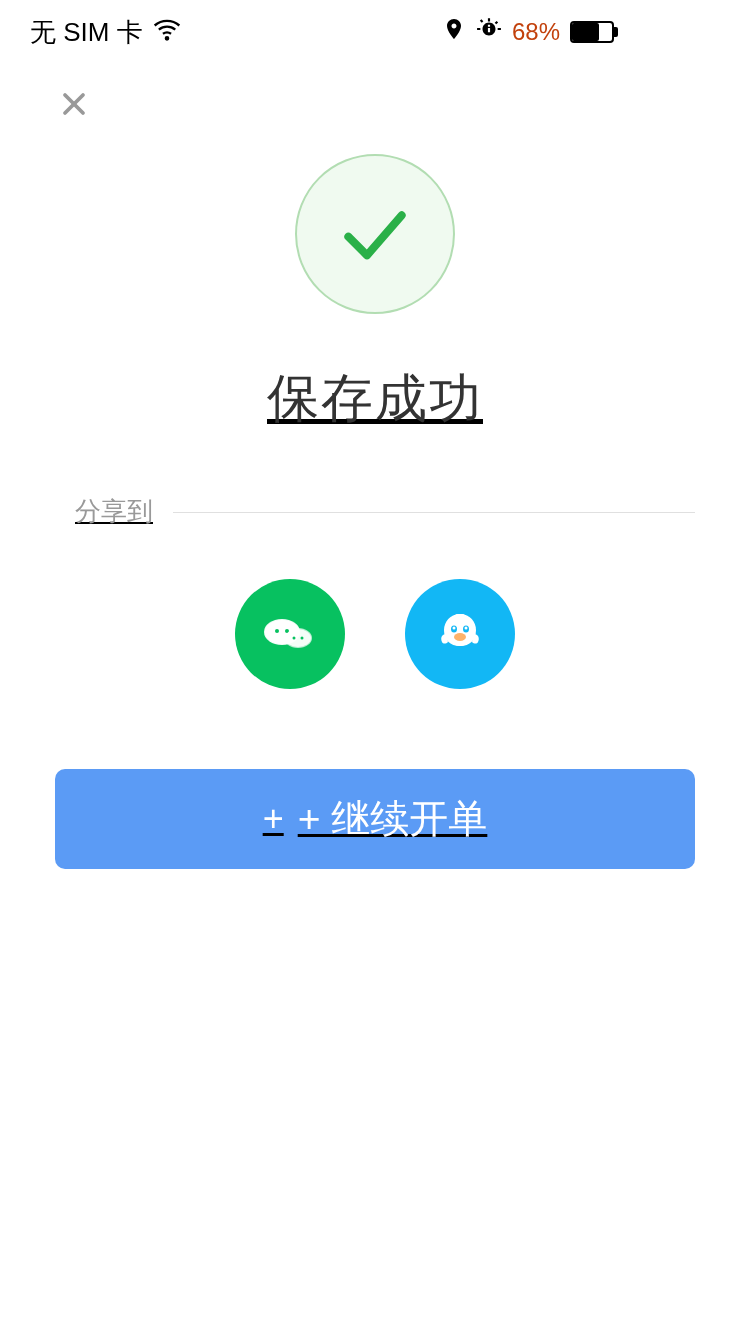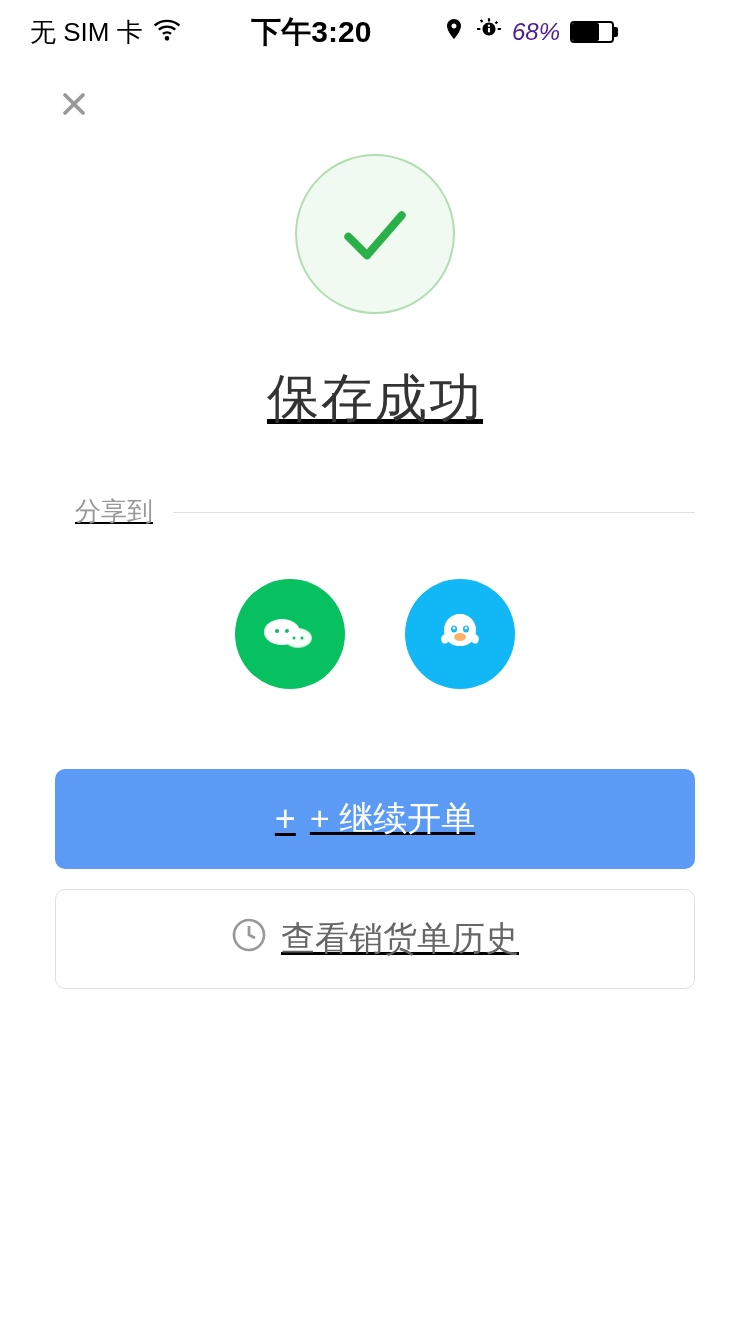--- a/index.html
+++ b/index.html
@@ -42,22 +42,21 @@
       font-size: 30px;
       font-weight: 600;
       color: #000;
     }
 
     .status-right {
       display: flex;
       align-items: center;
       gap: 10px;
       font-size: 24px;
-      color: #4c1d95;
-      font-style: italic;
+      color: #c2410c;
     }
 
     .battery-icon {
       width: 44px;
       height: 22px;
       border: 2px solid #000;
       border-radius: 4px;
       position: relative;
       display: inline-block;
     }
@@ -234,21 +233,20 @@
     <span>无 SIM 卡</span>
     <span>
       <svg viewBox="0 0 24 24" width="28" height="28" fill="none" stroke="#000" stroke-width="2">
         <path d="M5 12.55a11 11 0 0 1 14.08 0"></path>
         <path d="M1.42 9a16 16 0 0 1 21.16 0"></path>
         <path d="M8.53 16.11a6 6 0 0 1 6.95 0"></path>
         <circle cx="12" cy="20" r="1" fill="#000"></circle>
       </svg>
     </span>
   </div>
-  <div class="status-center">下午3:20</div>
   <div class="status-right">
     <span>
       <svg viewBox="0 0 24 24" width="24" height="24" fill="#000">
         <path d="M12 2C8.13 2 5 5.13 5 9c0 5.25 7 13 7 13s7-7.75 7-13c0-3.87-3.13-7-7-7zm0 9.5c-1.38 0-2.5-1.12-2.5-2.5s1.12-2.5 2.5-2.5 2.5 1.12 2.5 2.5-1.12 2.5-2.5 2.5z"></path>
       </svg>
     </span>
     <span>
       <svg viewBox="0 0 24 24" width="26" height="26" fill="#000">
         <path d="M6.76 4.84l-1.8-1.79-1.41 1.41 1.79 1.79 1.42-1.41zM4 11H1v2h3v-2zm9-9h-2v3h2V2zm7.45 3.91l-1.41-1.41-1.79 1.79 1.41 1.41 1.79-1.79zM20 11v2h3v-2h-3zm-8-5c-3.31 0-6 2.69-6 6s2.69 6 6 6 6-2.69 6-6-2.69-6-6-6zm-1 9v-4h2v4h-2zm0-6V8h2v2h-2z"></path>
       </svg>
@@ -311,28 +309,19 @@
         <path d="M18 32 C14 32, 12 36, 14 40 C15 42, 18 42, 20 40" fill="white"></path>
         <path d="M46 32 C50 32, 52 36, 50 40 C49 42, 46 42, 44 40" fill="white"></path>
       </svg>
     </div>
   </div>
 
   <div class="action-buttons">
 
     <button class="btn-primary">
       <span style="font-size:36px;font-weight:300;">+</span>
-      <span style="font-size:34px;">+ 继续开单</span>
+      <span style="font-size:39px;">+ 继续开单</span>
     </button>
 
 
-    <button class="btn-secondary">
-      <span>
-        <svg width="36" height="36" viewBox="0 0 24 24" fill="none" stroke="#999" stroke-width="1.8">
-          <circle cx="12" cy="12" r="10"></circle>
-          <polyline points="12 6 12 12 16 14"></polyline>
-        </svg>
-      </span>
-      <span>查看销货单历史</span>
-    </button>
 
   </div>
 </div>
 
 </body></html>

